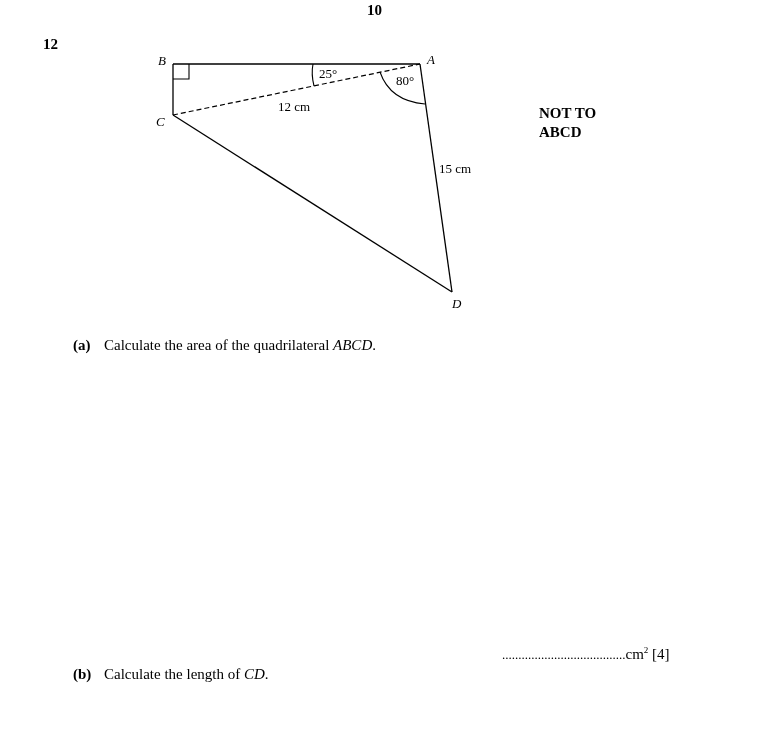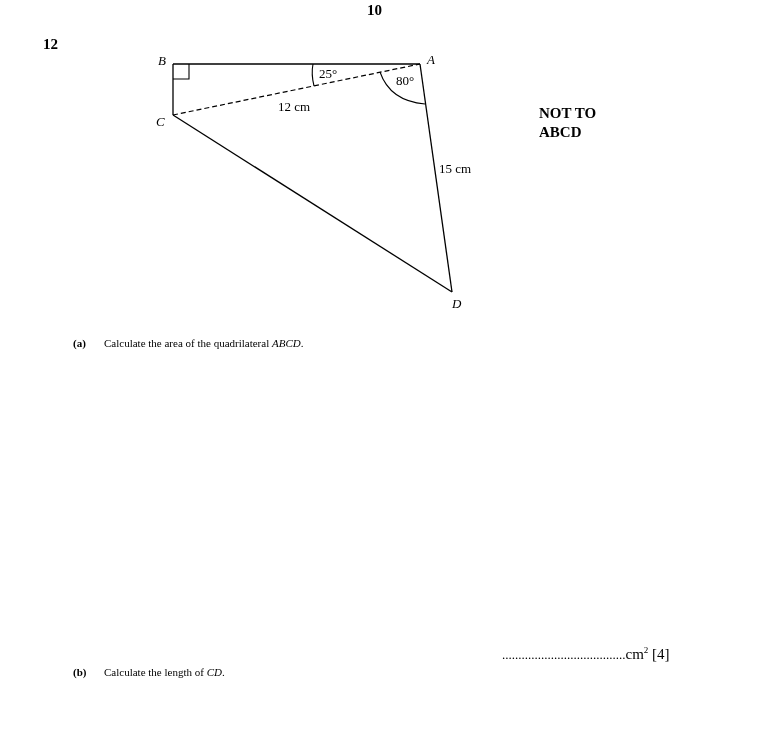--- a/index.html
+++ b/index.html
@@ -5,21 +5,21 @@
     html, body { margin: 0; padding: 0; background: #ffffff; }
     body {
       width: 762px; height: 752px; position: relative; overflow: hidden;
       font-family: "Liberation Serif", "DejaVu Serif", serif; color: #000;
     }
     .abs { position: absolute; white-space: nowrap; }
     .page-number { left: 367px; top: 2px; font-size: 15px; font-weight: bold; }
     .question-number { left: 43px; top: 36px; font-size: 15px; font-weight: bold; }
     #diagram { position: absolute; left: 0; top: 0; }
     .not-to-scale { left: 539px; top: 104px; font-size: 15px; line-height: 19px; font-weight: bold; }
-    .part { font-size: 11px; }
+    .part { font-size: 15px; }
     .part .label { font-weight: bold; display: inline-block; width: 31px; }
     .part .ital { font-style: italic; }
     .part-a { left: 73px; top: 337px; }
     .part-b { left: 73px; top: 666px; }
     .answer-line { left: 502px; top: 645px; font-size: 15px; }
     .answer-line .dots { letter-spacing: 0px; font-size: 13px; }
     .answer-line sup { font-size: 9px; vertical-align: 6px; }
     svg text { font-family: "Liberation Serif", "DejaVu Serif", serif; }
   </style>
 </head>

